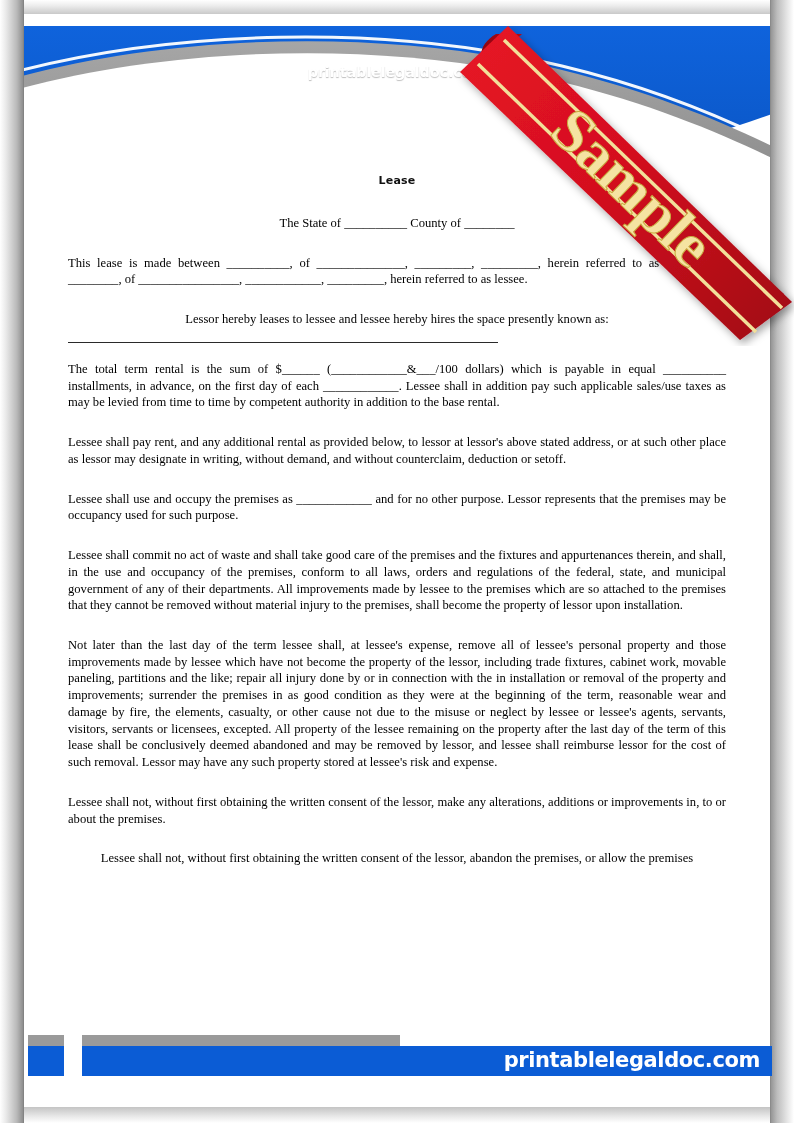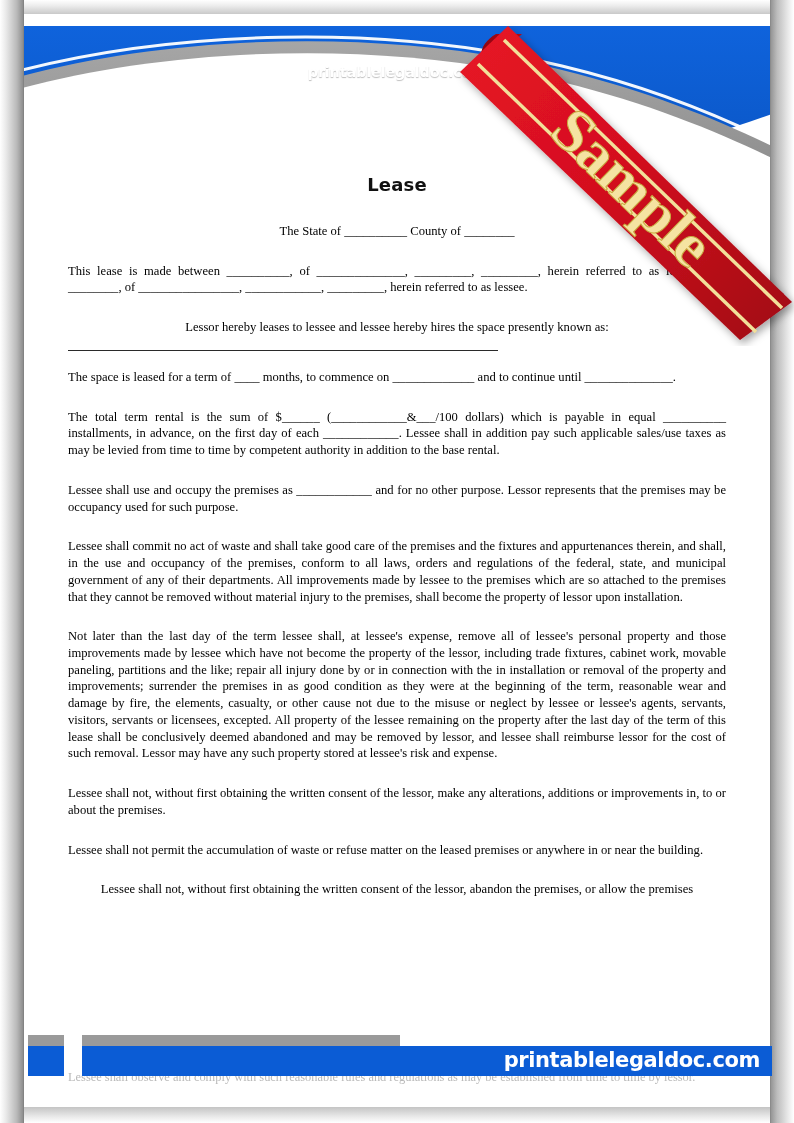--- a/index.html
+++ b/index.html
@@ -103,21 +103,21 @@
     position: absolute;
     left: 68px;
     top: 174px;
     width: 658px;
     color: #000000;
     font-family: "Liberation Serif", serif;
   }
   .doc-title {
     text-align: center;
     font-family: "DejaVu Sans", sans-serif;
-    font-size: 18px;
+    font-size: 11px;
     font-weight: bold;
     color: #111111;
     margin: 0 0 28px 0;
     letter-spacing: 0.2px;
   }
   p.clause {
     margin: 0 0 15px 0;
     font-size: 12.6px;
     line-height: 1.33;
     text-align: justify;
@@ -276,41 +276,39 @@
 
     <p class="clause nojust gap-lg">The State of __________ County of ________</p>
 
     <p class="clause gap-lg">This lease is made between __________, of ______________, _________, _________, herein referred to as lessor, and, ________, of ________________, ____________, _________, herein referred to as lessee.</p>
 
     <p class="clause nojust tight">Lessor hereby leases to lessee and lessee hereby hires the space presently known as:</p>
 
     <span class="rule-line"></span>
 
 
-    <p class="clause gap-lg">The space is leased for a term of ____ months, to commence on _____________ and to continue until ______________.</p>
 
     <p class="clause gap-lg">The total term rental is the sum of $______ (____________&amp;___/100 dollars) which is payable in equal __________ installments, in advance, on the first day of each ____________. Lessee shall in addition pay such applicable sales/use taxes as may be levied from time to time by competent authority in addition to the base rental.</p>
 
+    <p class="clause gap-lg">Lessee shall pay rent, and any additional rental as provided below, to lessor at lessor's above stated address, or at such other place as lessor may designate in writing, without demand, and without counterclaim, deduction or setoff.</p>
 
     <p class="clause gap-lg">Lessee shall use and occupy the premises as ____________ and for no other purpose. Lessor represents that the premises may be occupancy used for such purpose.</p>
 
     <p class="clause gap-lg">Lessee shall commit no act of waste and shall take good care of the premises and the fixtures and appurtenances therein, and shall, in the use and occupancy of the premises, conform to all laws, orders and regulations of the federal, state, and municipal government of any of their departments. All improvements made by lessee to the premises which are so attached to the premises that they cannot be removed without material injury to the premises, shall become the property of lessor upon installation.</p>
 
     <p class="clause gap-lg">Not later than the last day of the term lessee shall, at lessee's expense, remove all of lessee's personal property and those improvements made by lessee which have not become the property of the lessor, including trade fixtures, cabinet work, movable paneling, partitions and the like; repair all injury done by or in connection with the in installation or removal of the property and improvements; surrender the premises in as good condition as they were at the beginning of the term, reasonable wear and damage by fire, the elements, casualty, or other cause not due to the misuse or neglect by lessee or lessee's agents, servants, visitors, servants or licensees, excepted. All property of the lessee remaining on the property after the last day of the term of this lease shall be conclusively deemed abandoned and may be removed by lessor, and lessee shall reimburse lessor for the cost of such removal. Lessor may have any such property stored at lessee's risk and expense.</p>
 
     <p class="clause gap-lg">Lessee shall not, without first obtaining the written consent of the lessor, make any alterations, additions or improvements in, to or about the premises.</p>
 
 
-    <p class="clause gap-lg">Lessee shall not permit the accumulation of waste or refuse matter on the leased premises or anywhere in or near the building.</p>
 
     <p class="clause nojust">Lessee shall not, without first obtaining the written consent of the lessor, abandon the premises, or allow the premises</p>
   </div>
 
   <div class="footer-wrap">
-    <div class="footer-ghost">Lessee shall observe and comply with such reasonable rules and regulations as may be established from time to time by lessor.</div>
     <div class="footer-gray-small"></div>
     <div class="footer-blue-small"></div>
     <div class="footer-gray-bar"></div>
     <div class="footer-blue-bar"></div>
     <div class="footer-site-name">printablelegaldoc.com</div>
   </div>
 
   <div class="page-edge-top"></div>
   <div class="page-edge-bottom"></div>
   <div class="page-edge-left"></div>

